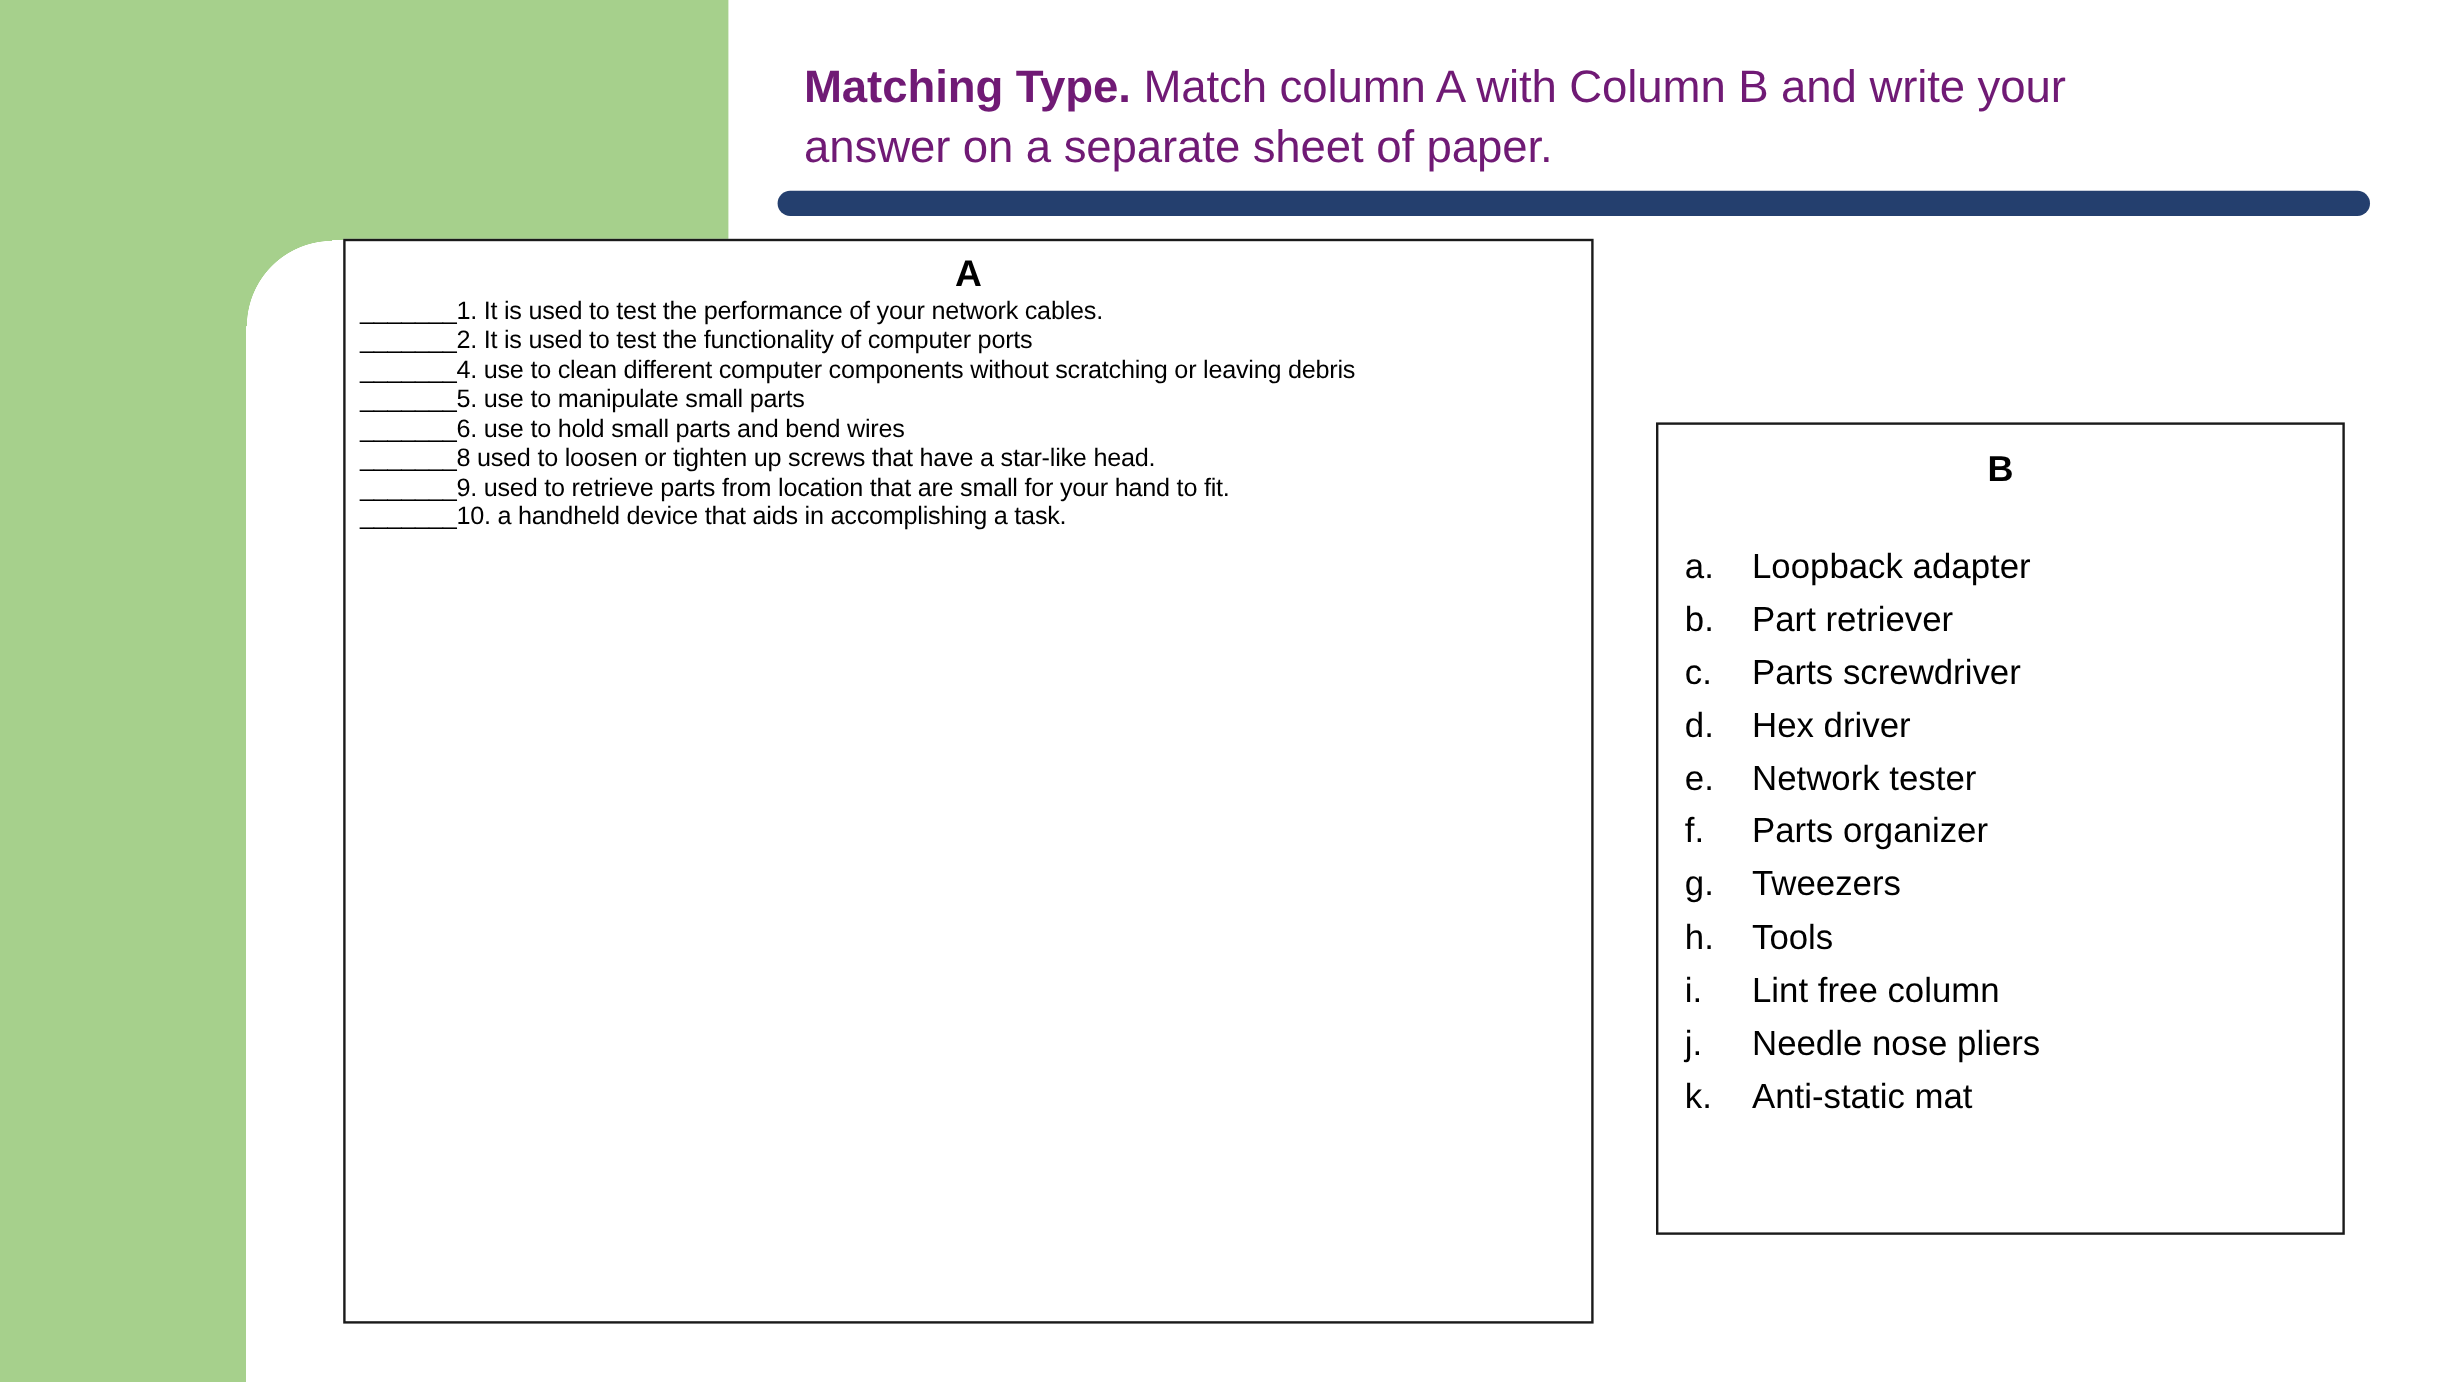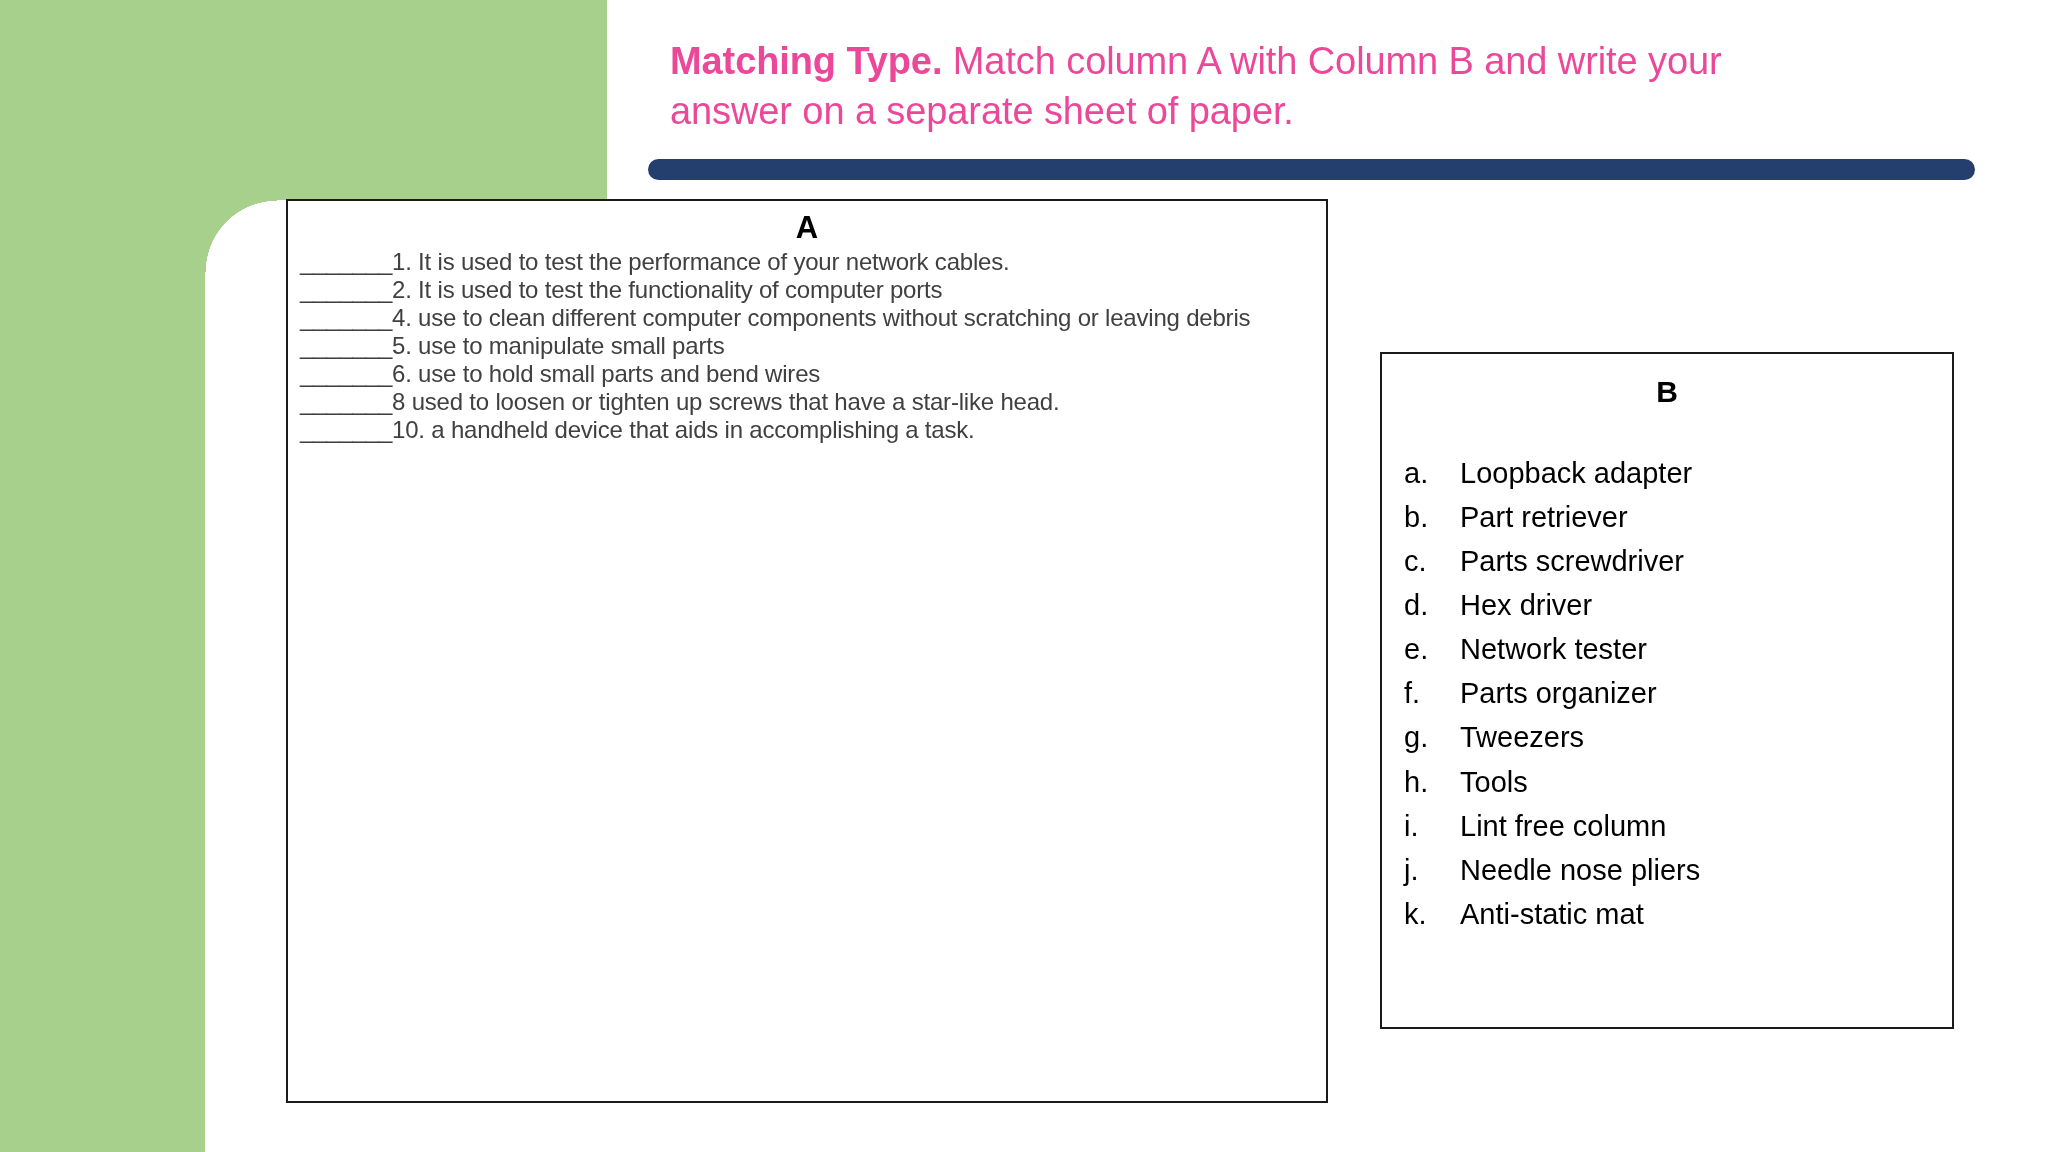--- a/index.html
+++ b/index.html
@@ -47,25 +47,25 @@
     height: 72px;
     background: #a6d08c;
     -webkit-mask-image: radial-gradient(circle 72px at 72px 72px, transparent 0 71px, #000 71.5px);
     mask-image: radial-gradient(circle 72px at 72px 72px, transparent 0 71px, #000 71.5px);
   }
 
   
   .header-text {
     position: absolute;
     left: 670px;
-    top: 36px;
+    top: 48px;
     width: 1060px;
     font-size: 38px;
     line-height: 1.32;
-    color: #ec4899;
+    color: #701a75;
     letter-spacing: -0.1px;
   }
   .header-text .lead {
     font-weight: bold;
   }
 
   .navy-bar {
     position: absolute;
     left: 648px;
     top: 159px;
@@ -112,23 +112,23 @@
   }
 
   
   .a-list {
     margin: 0;
     padding: 0 14px 0 12px;
     list-style: none;
   }
   .a-item {
     font-family: "Liberation Sans Narrow", "Liberation Sans", sans-serif;
-    font-size: 24px;
+    font-size: 21px;
     line-height: 1.165;
-    color: #404040;
+    color: #000000;
     white-space: pre-wrap;
     letter-spacing: -0.2px;
   }
 
   
   .b-list {
     margin: 0;
     padding: 0;
     list-style: none;
     margin-top: 42px;
@@ -165,20 +165,21 @@
 
   <div class="col-box" id="col-a-box">
     <div class="col-heading">A</div>
     <ul class="a-list" id="col-a-list">
         <li class="a-item">_______1. It is used to test the performance of your network cables.</li>
         <li class="a-item">_______2. It is used to test the functionality of computer ports</li>
         <li class="a-item">_______4. use to clean different computer components without scratching or leaving debris</li>
         <li class="a-item">_______5. use to manipulate small parts</li>
         <li class="a-item">_______6. use to hold small parts and bend wires</li>
         <li class="a-item">_______8 used to loosen or tighten up screws that have a star-like head.</li>
+        <li class="a-item">_______9. used to retrieve parts from location that are small for your hand to fit.</li>
         <li class="a-item">_______10. a handheld device that aids in accomplishing a task.</li>
       </ul>
   </div>
 
   <div class="col-box" id="col-b-box">
     <div class="col-heading">B</div>
     <ul class="b-list" id="col-b-list">
         <li class="b-item">
           <span class="b-marker">a.</span>
           <span class="b-label">Loopback adapter</span>

